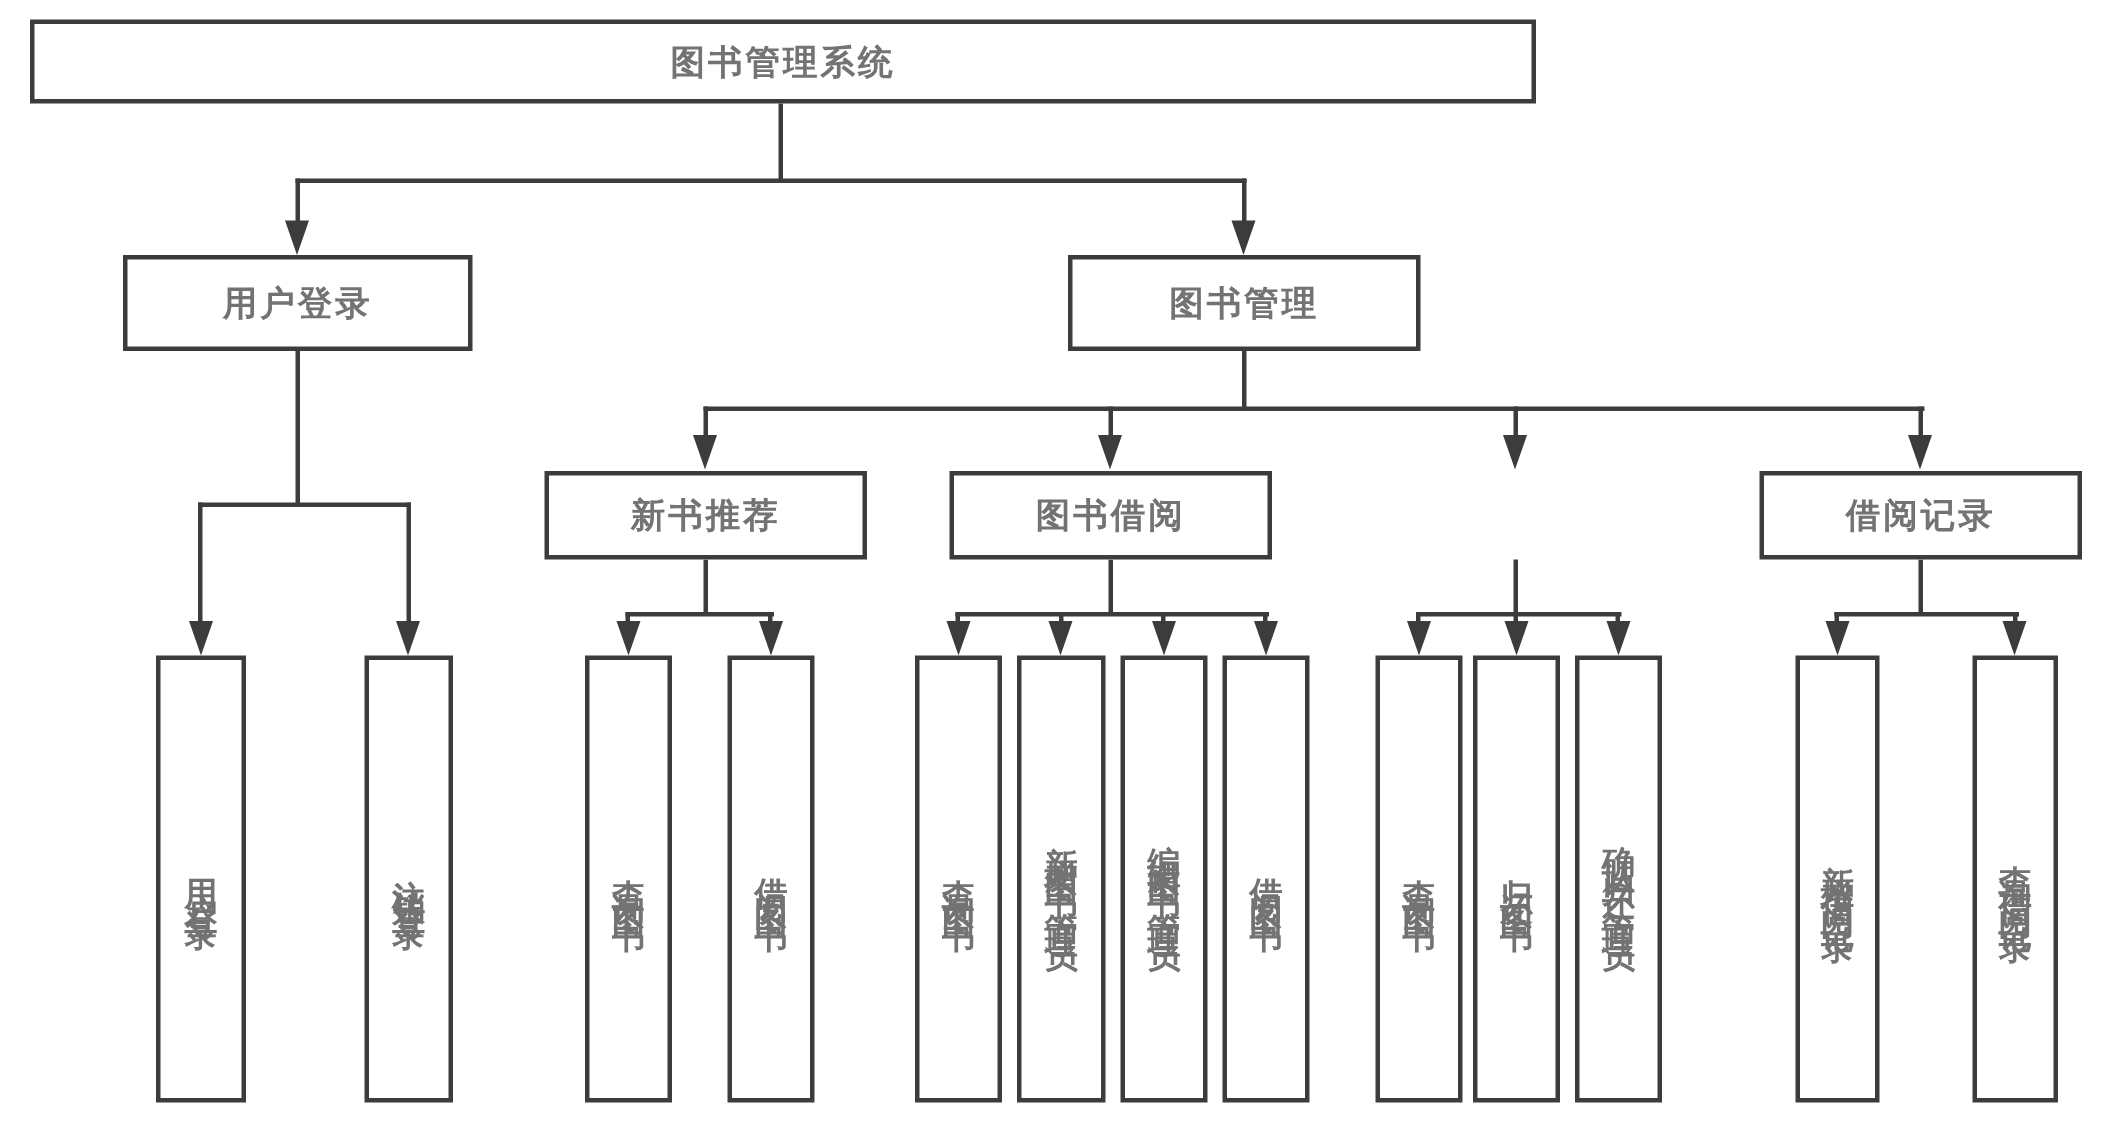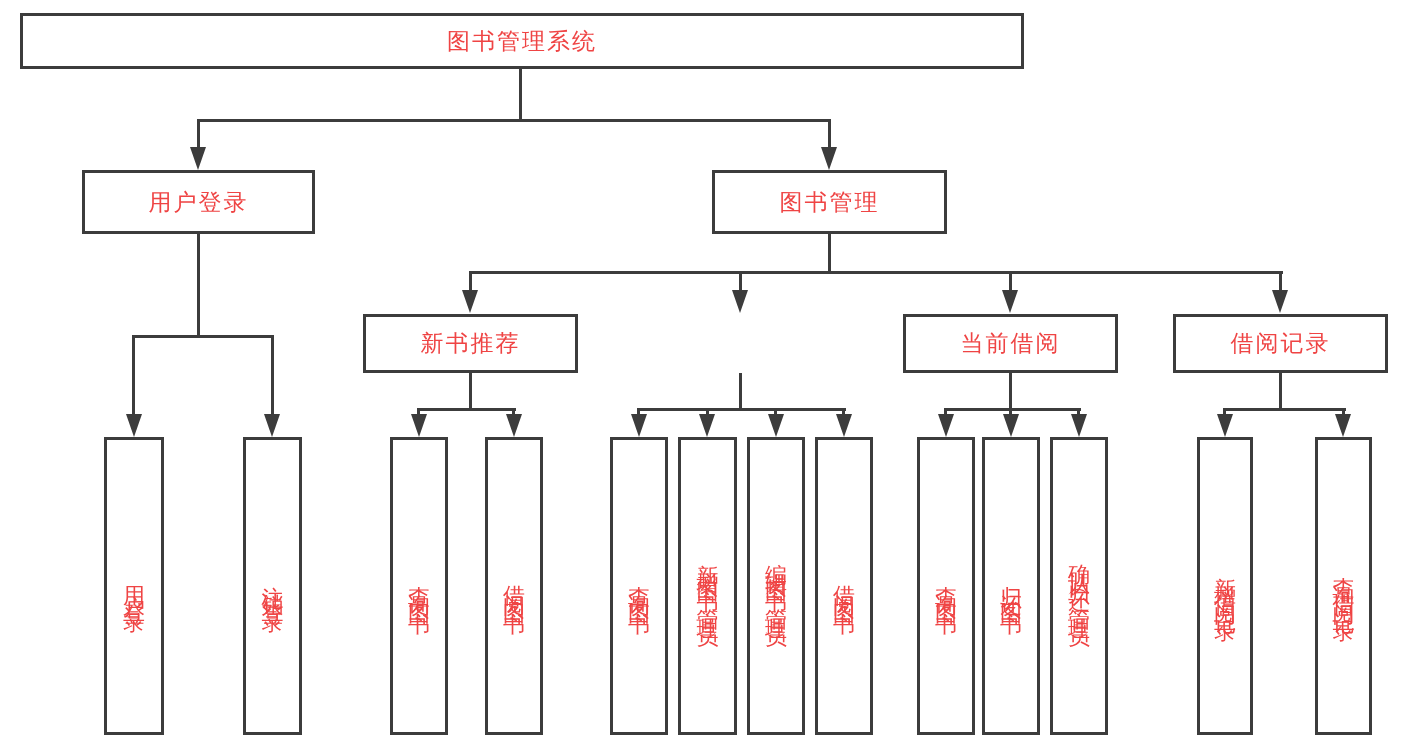--- a/index.html
+++ b/index.html
@@ -12,21 +12,22 @@
     font-family: "Liberation Sans", "DejaVu Sans", sans-serif;
   }
   .box {
     position: absolute;
     box-sizing: border-box;
     background: #ffffff;
     border: 3px solid #3c3c3c;
     display: flex;
     align-items: center;
     justify-content: center;
-    color: #ef4444;
+    color: #737373;
+    font-weight: bold;
   }
   .hlabel { font-size: 23px; letter-spacing: 2px; white-space: nowrap; }
   .leaf { top: 437px; height: 298px; }
   .vlabel {
     writing-mode: vertical-rl;
     text-orientation: mixed;
     font-size: 22px;
     line-height: 1;
     letter-spacing: 9px;
     white-space: nowrap;
@@ -122,22 +123,22 @@
   <div class="box" style="left:82px; top:170px; width:233px; height:64px;">
     <span class="hlabel">用户登录</span>
   </div>
   <div class="box" style="left:712px; top:170px; width:235px; height:64px;">
     <span class="hlabel">图书管理</span>
   </div>
 
   <div class="box" style="left:363px; top:314px; width:215px; height:59px;">
     <span class="hlabel">新书推荐</span>
   </div>
-  <div class="box" style="left:903px; top:314px; width:215px; height:59px;">
-    <span class="hlabel">当前借阅</span>
+  <div class="box" style="left:633px; top:314px; width:215px; height:59px;">
+    <span class="hlabel">图书借阅</span>
   </div>
   <div class="box" style="left:1173px; top:314px; width:215px; height:59px;">
     <span class="hlabel">借阅记录</span>
   </div>
 
   <div class="box leaf" style="left:104px; width:60px;">
     <span class="vlabel">用户登录</span>
   </div>
   <div class="box leaf" style="left:243px; width:59px;">
     <span class="vlabel">注销登录</span>

